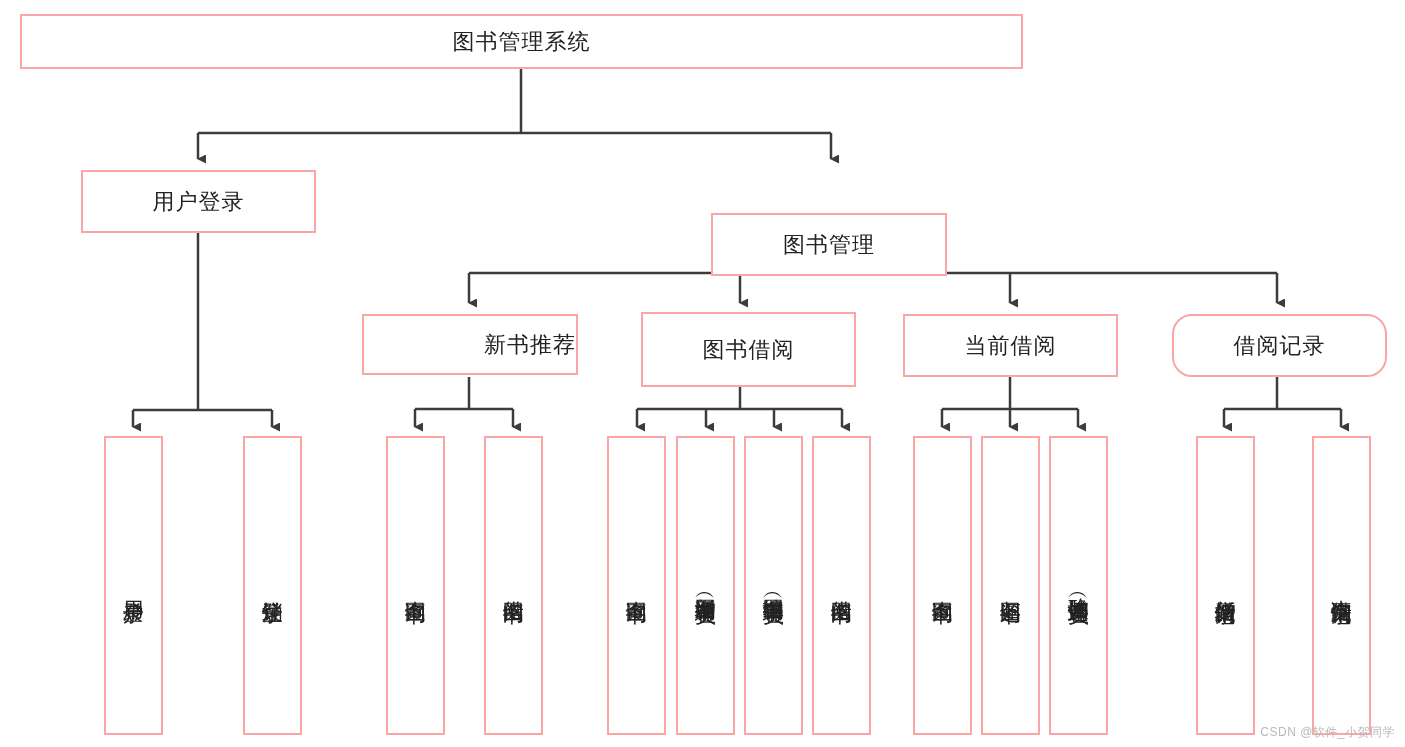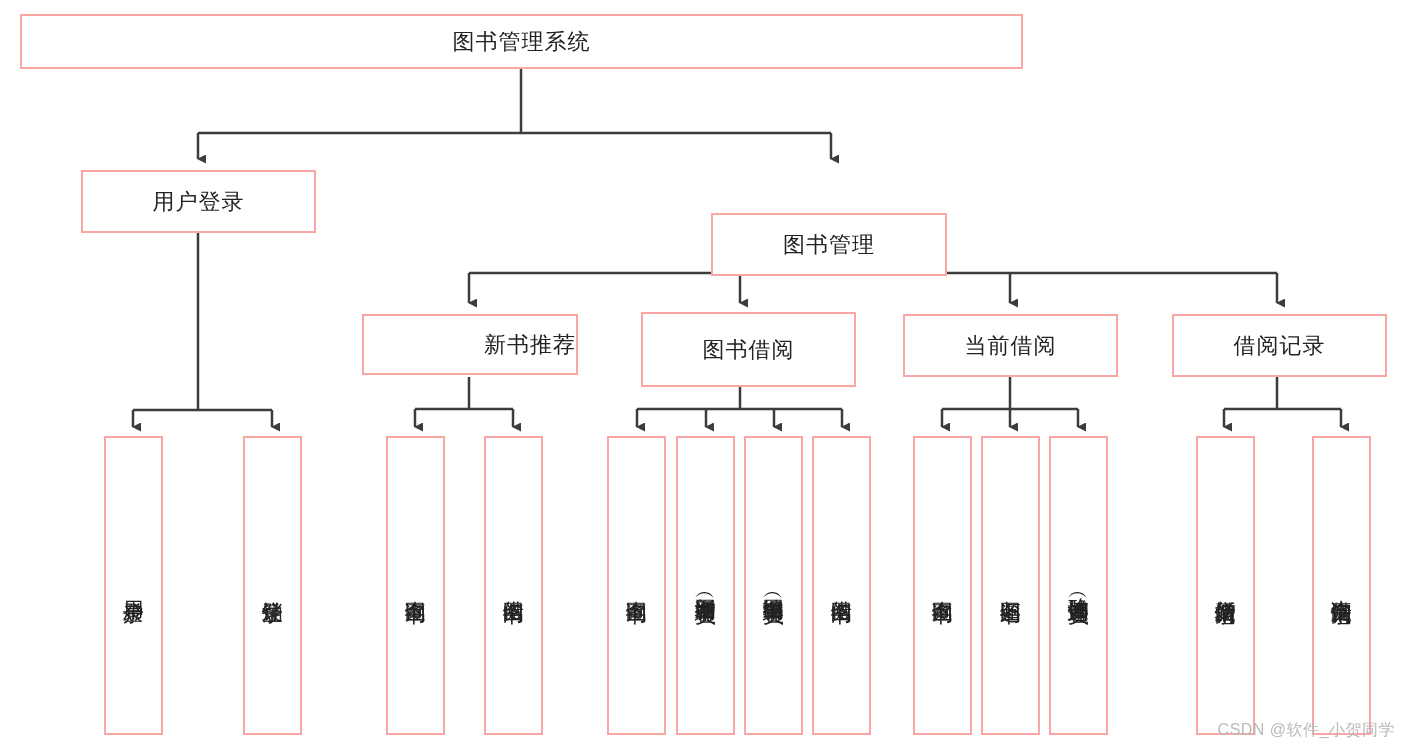--- a/index.html
+++ b/index.html
@@ -50,21 +50,21 @@
   }
   .node.vert .label {
     writing-mode: vertical-rl;
     text-orientation: upright;
     display: block;
   }
   .watermark {
     position: absolute;
     right: 10px;
     bottom: 6px;
-    font-size: 16px;
+    font-size: 12px;
     color: #b9b9b9;
     letter-spacing: 0.5px;
     white-space: nowrap;
   }
 </style>
 </head>
 <body>
 
 <div id="canvas">
 
@@ -131,21 +131,21 @@
 
   <div class="node horiz" style="left:362px; top:314px; width:216px; height:61px;justify-content:flex-end;">
     <span class="label">新书推荐</span>
   </div>
   <div class="node horiz" style="left:633px; top:312px; width:215px; height:75px;margin-left:8px;">
     <span class="label">图书借阅</span>
   </div>
   <div class="node horiz" style="left:903px; top:314px; width:215px; height:63px;font-family:Liberation Serif, serif;">
     <span class="label">当前借阅</span>
   </div>
-  <div class="node horiz" style="left:1172px; top:314px; width:215px; height:63px;">
+  <div class="node horiz" style="left:1172px; top:314px; width:215px; height:63px;border-radius:20px;">
     <span class="label">借阅记录</span>
   </div>
 
   <div class="node vert" style="left:104px; top:436px; width:59px; height:299px;">
     <span class="label">用户登录</span>
   </div>
   <div class="node vert" style="left:243px; top:436px; width:59px; height:299px;">
     <span class="label">注销登录</span>
   </div>
 

